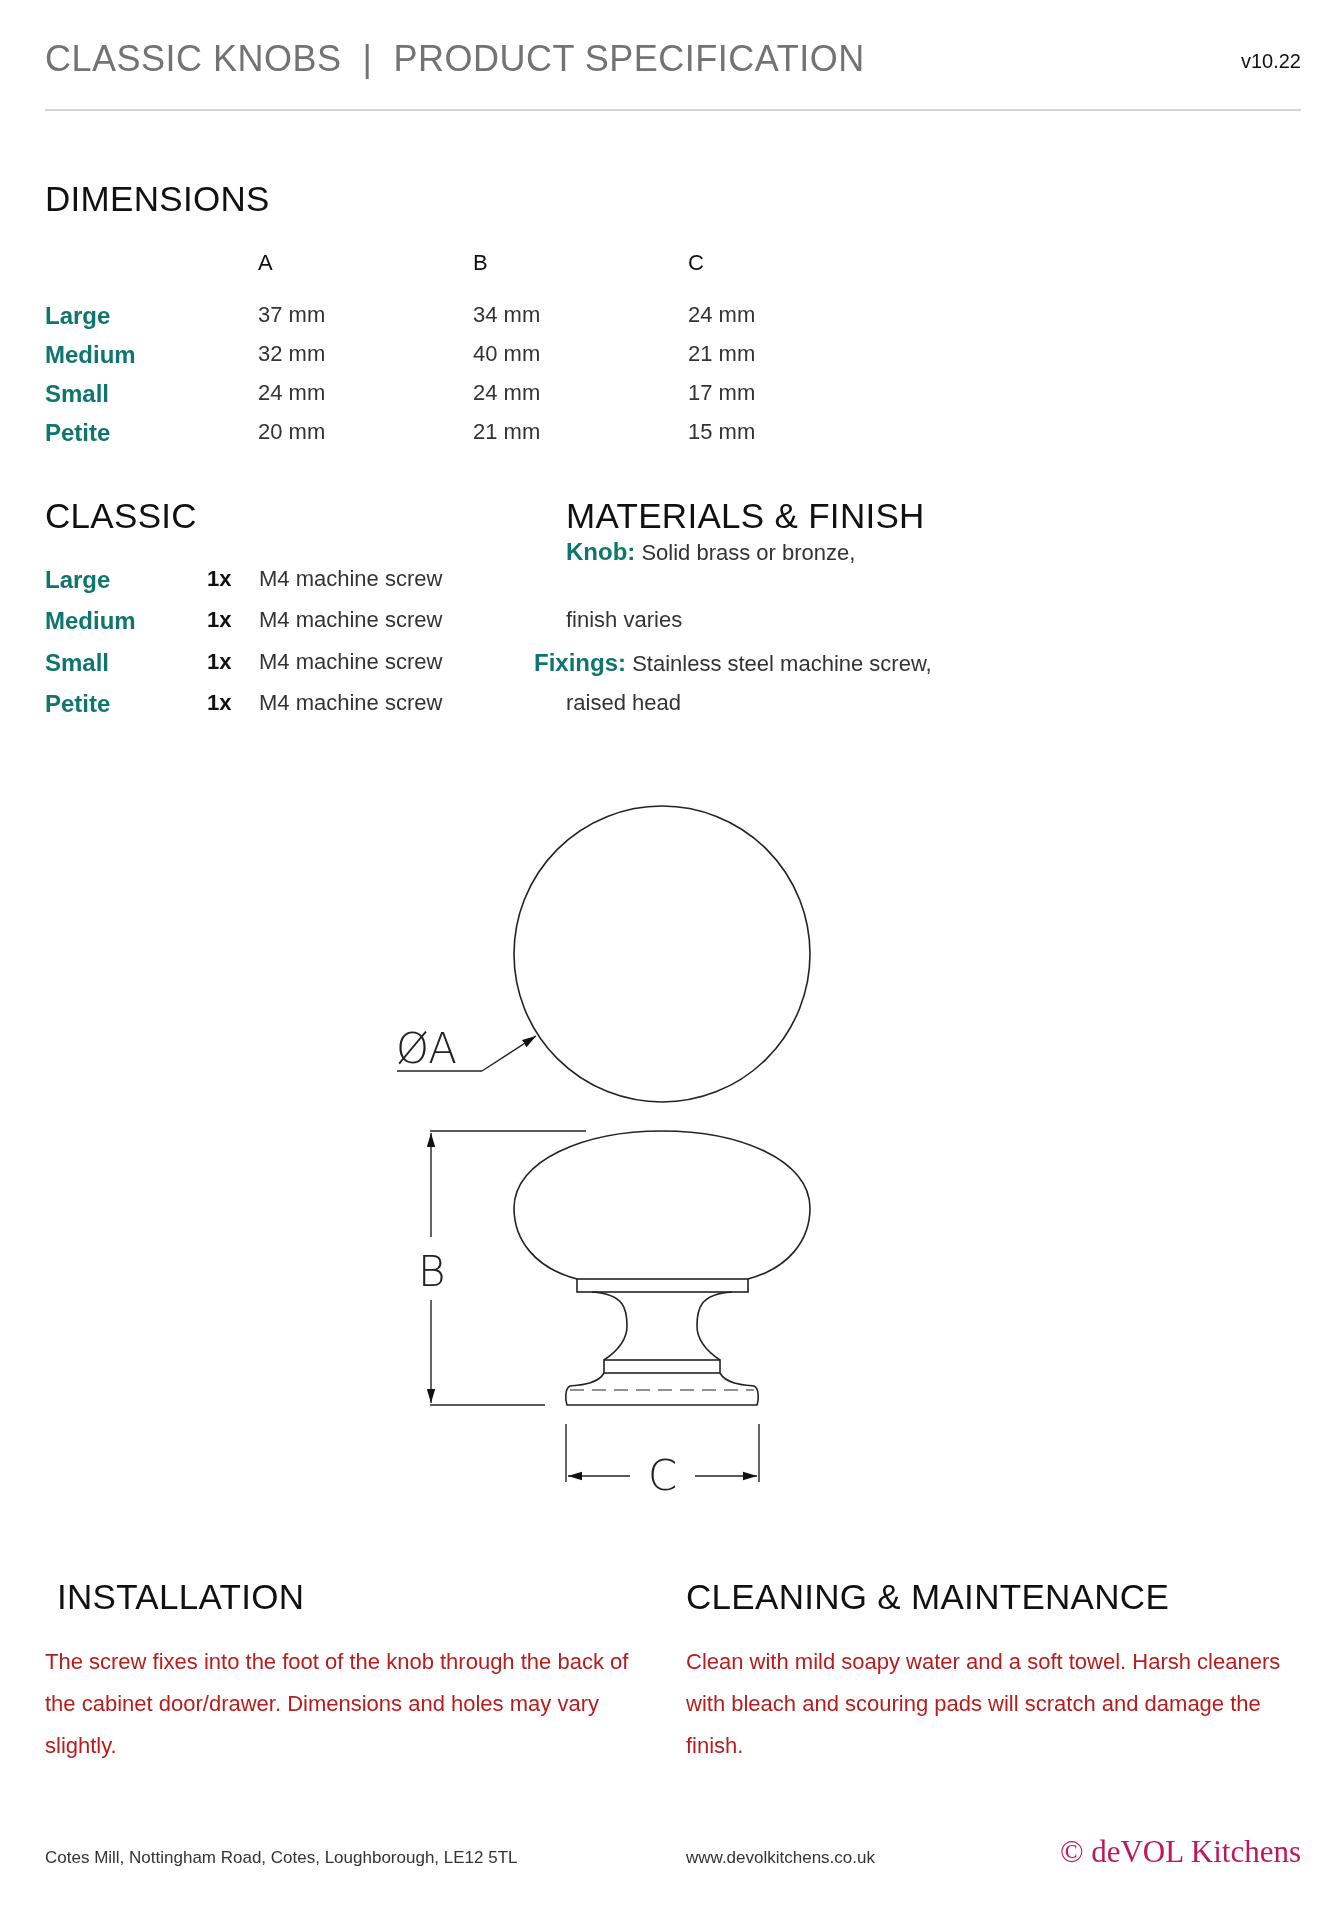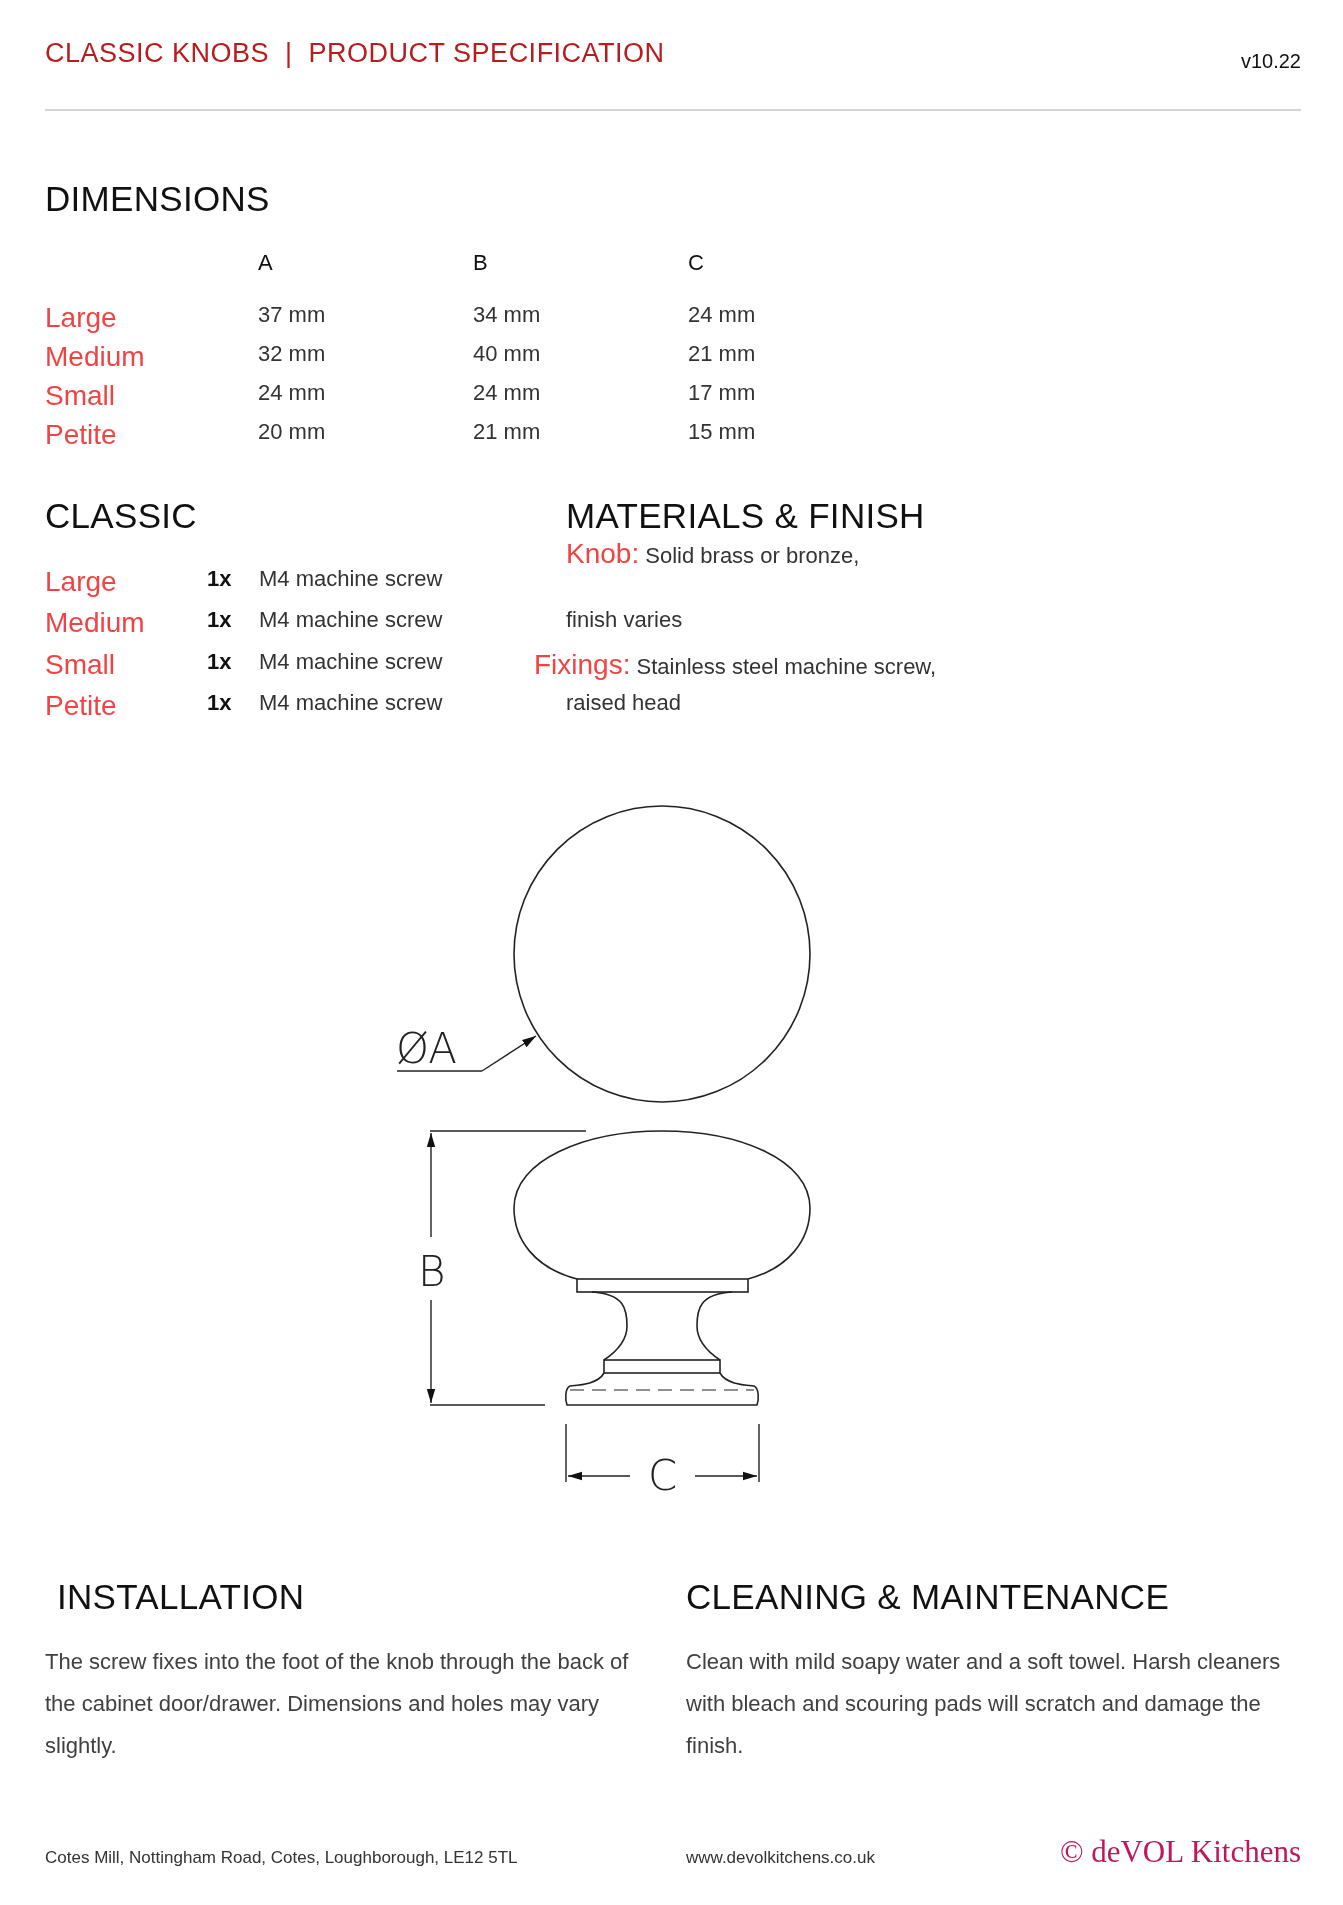--- a/index.html
+++ b/index.html
@@ -1,27 +1,27 @@
 <!DOCTYPE html>
 <html><head>
 <meta charset="utf-8">
 <style>
   html, body { margin: 0; padding: 0; background: #ffffff; }
   body { width: 1343px; height: 1905px; position: relative; overflow: hidden;
          font-family: "Liberation Sans", "DejaVu Sans", sans-serif; color: #1a1a1a; }
   .abs { position: absolute; white-space: nowrap; }
-  .title { left: 45px; top: 38px; font-size: 27px; letter-spacing: 0.5px; color: #b91c1c; }
+  .title { left: 45px; top: 38px; font-size: 36px; letter-spacing: 0.5px; color: #737373; }
   .version { right: 42px; top: 50px; font-size: 20px; color: #111; }
   .rule { position: absolute; left: 45px; top: 109px; width: 1256px; height: 2px; background: #d4d4d4; }
   .h2 { font-size: 35px; color: #111; letter-spacing: 0.3px; }
   .colhead { font-size: 22px; color: #111; }
-  .lbl { font-size: 28px; font-weight: normal; color: #ef4444; }
+  .lbl { font-size: 24px; font-weight: bold; color: #0f766e; }
   .val { font-size: 22px; color: #333; }
   .qty { font-size: 22px; font-weight: bold; color: #111; }
-  .para { font-size: 22px; color: #404040; line-height: 42px; white-space: normal; }
+  .para { font-size: 22px; color: #b91c1c; line-height: 42px; white-space: normal; }
   .footer { font-size: 17px; color: #333; }
   .logo { font-family: "Liberation Serif", "DejaVu Serif", serif; font-size: 31px; color: #be185d; }
   svg.drawing { position: absolute; left: 0; top: 0; }
   .dimlabel { font-family: "DejaVu Sans", sans-serif; font-size: 42px; font-weight: 200; fill: #222; }
 </style>
 </head>
 <body>
 
 <div class="abs title" style="white-space:pre;">CLASSIC KNOBS  |  PRODUCT SPECIFICATION</div>
 <div class="abs version">v10.22</div>

